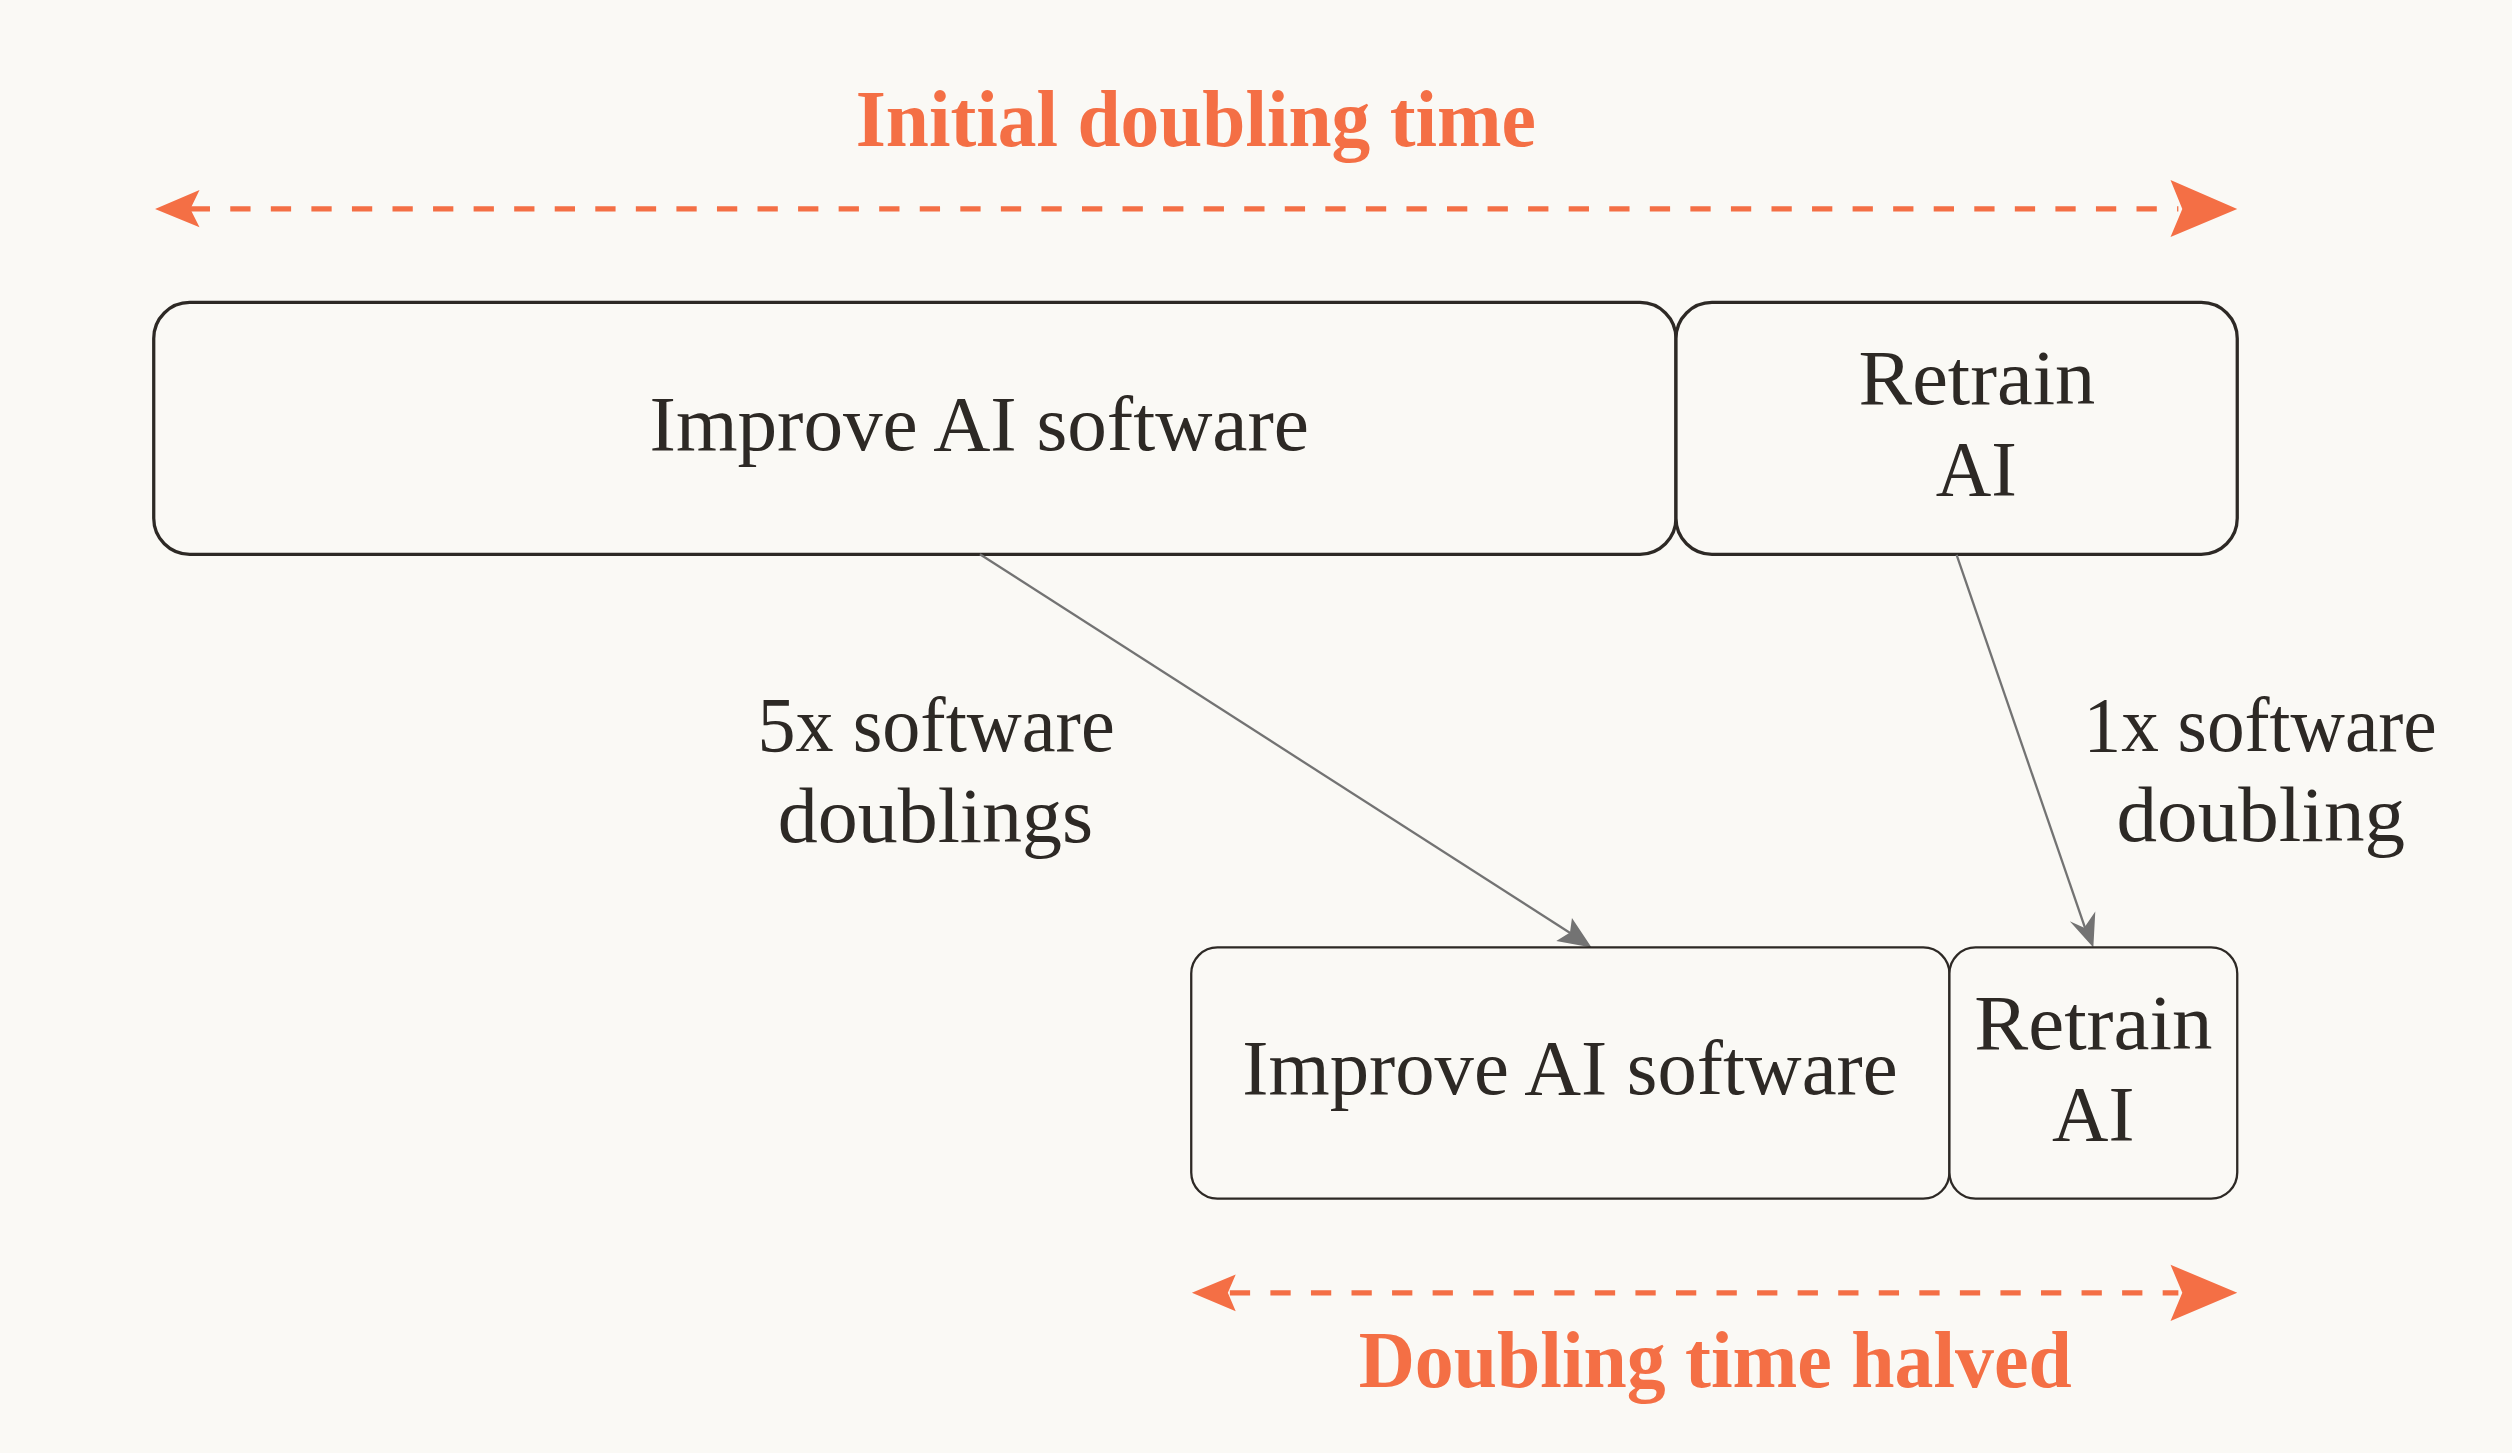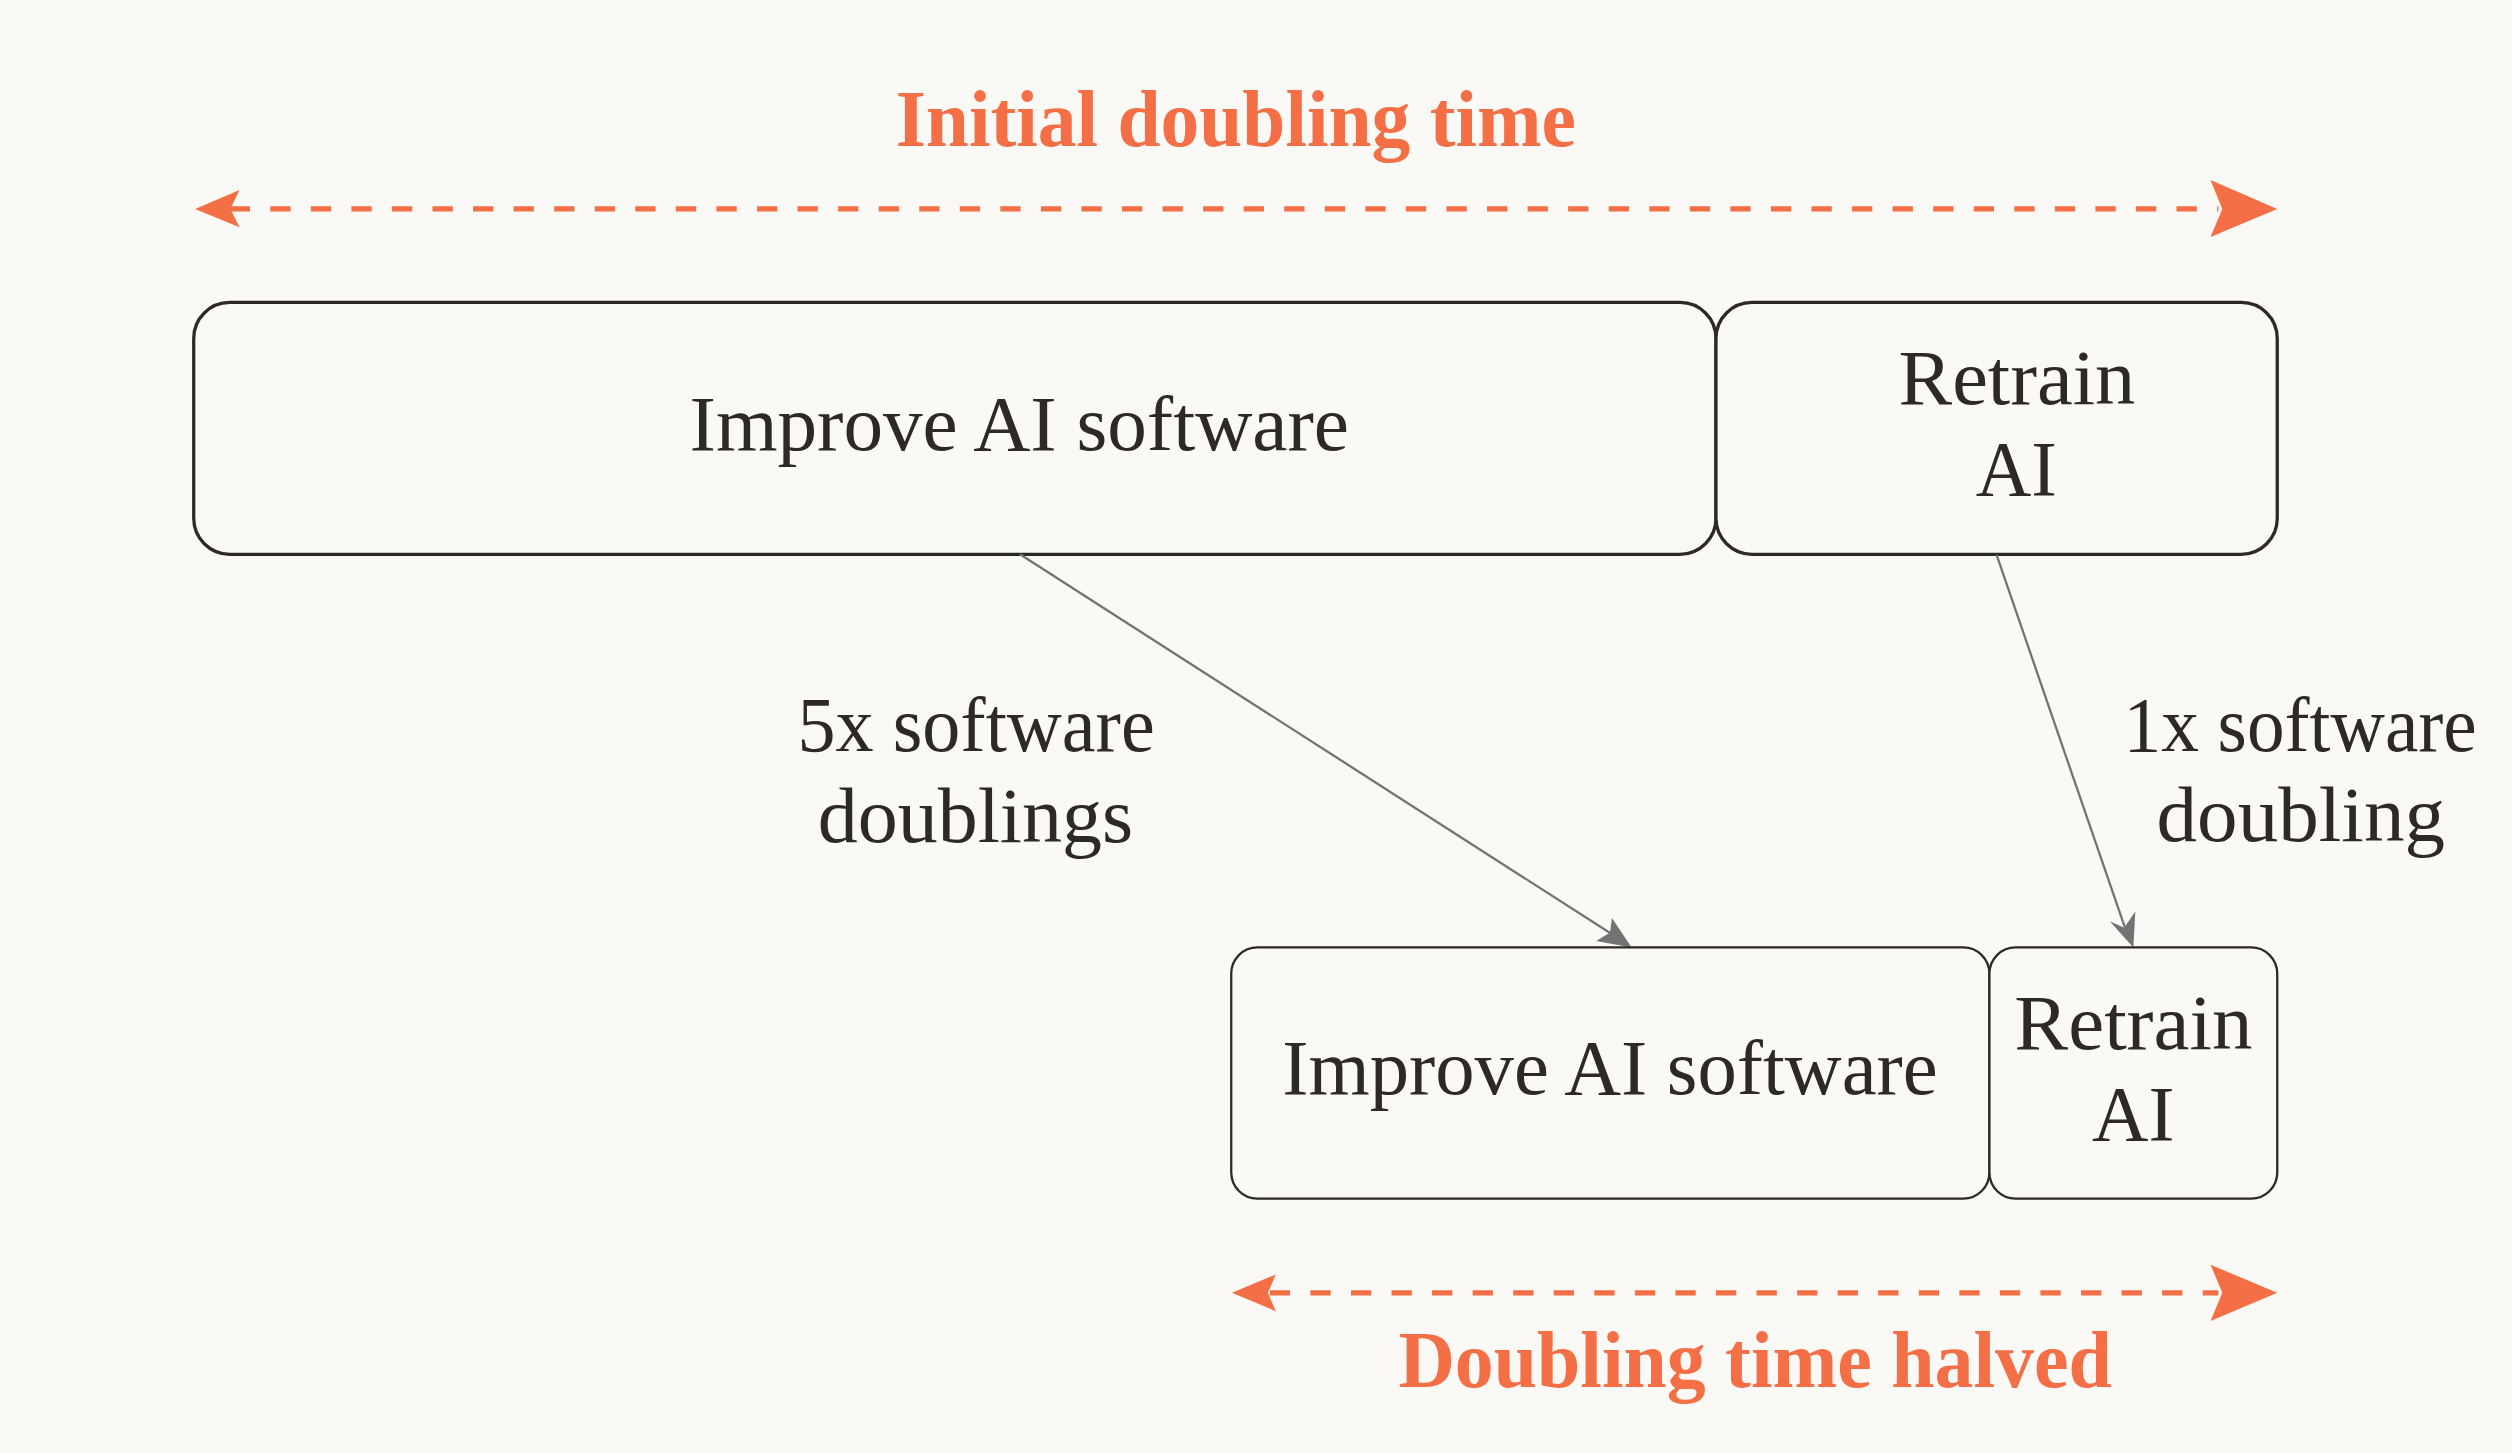--- a/index.html
+++ b/index.html
@@ -1,17 +1,17 @@
 <!DOCTYPE html>
 <html style="font-size:10.5px"><head>
 <meta charset="utf-8">
 <style>
   html, body { margin: 0; padding: 0; background: #faf9f5; }
   body { width: 2512px; height: 1454px; overflow: hidden; }
-  #stage { position: absolute; left: 0; top: 0; width: 2068px; height: 1454px; padding-left: 40px; }
+  #stage { position: absolute; left: 0; top: 0; width: 2068px; height: 1454px; }
   svg text { font-family: "Liberation Serif", "DejaVu Serif", serif; }
   .label-dark { fill: #2d2925; font-size: 120px; }
   .label-orange { fill: #f46f45; font-size: 122px; font-weight: bold; }
   .box-top { fill: #faf9f5; stroke: #2d2925; stroke-width: 5; }
   .box-bottom { fill: #faf9f5; stroke: #2d2925; stroke-width: 3.5; }
   .dash { stroke: #f46f45; stroke-width: 8; stroke-dasharray: 31 31; fill: none; }
   .arrowhead-orange { fill: #f46f45; }
   .connector { stroke: #737373; stroke-width: 3.5; fill: none; }
   .arrowhead-gray { fill: #737373; }
 </style>

